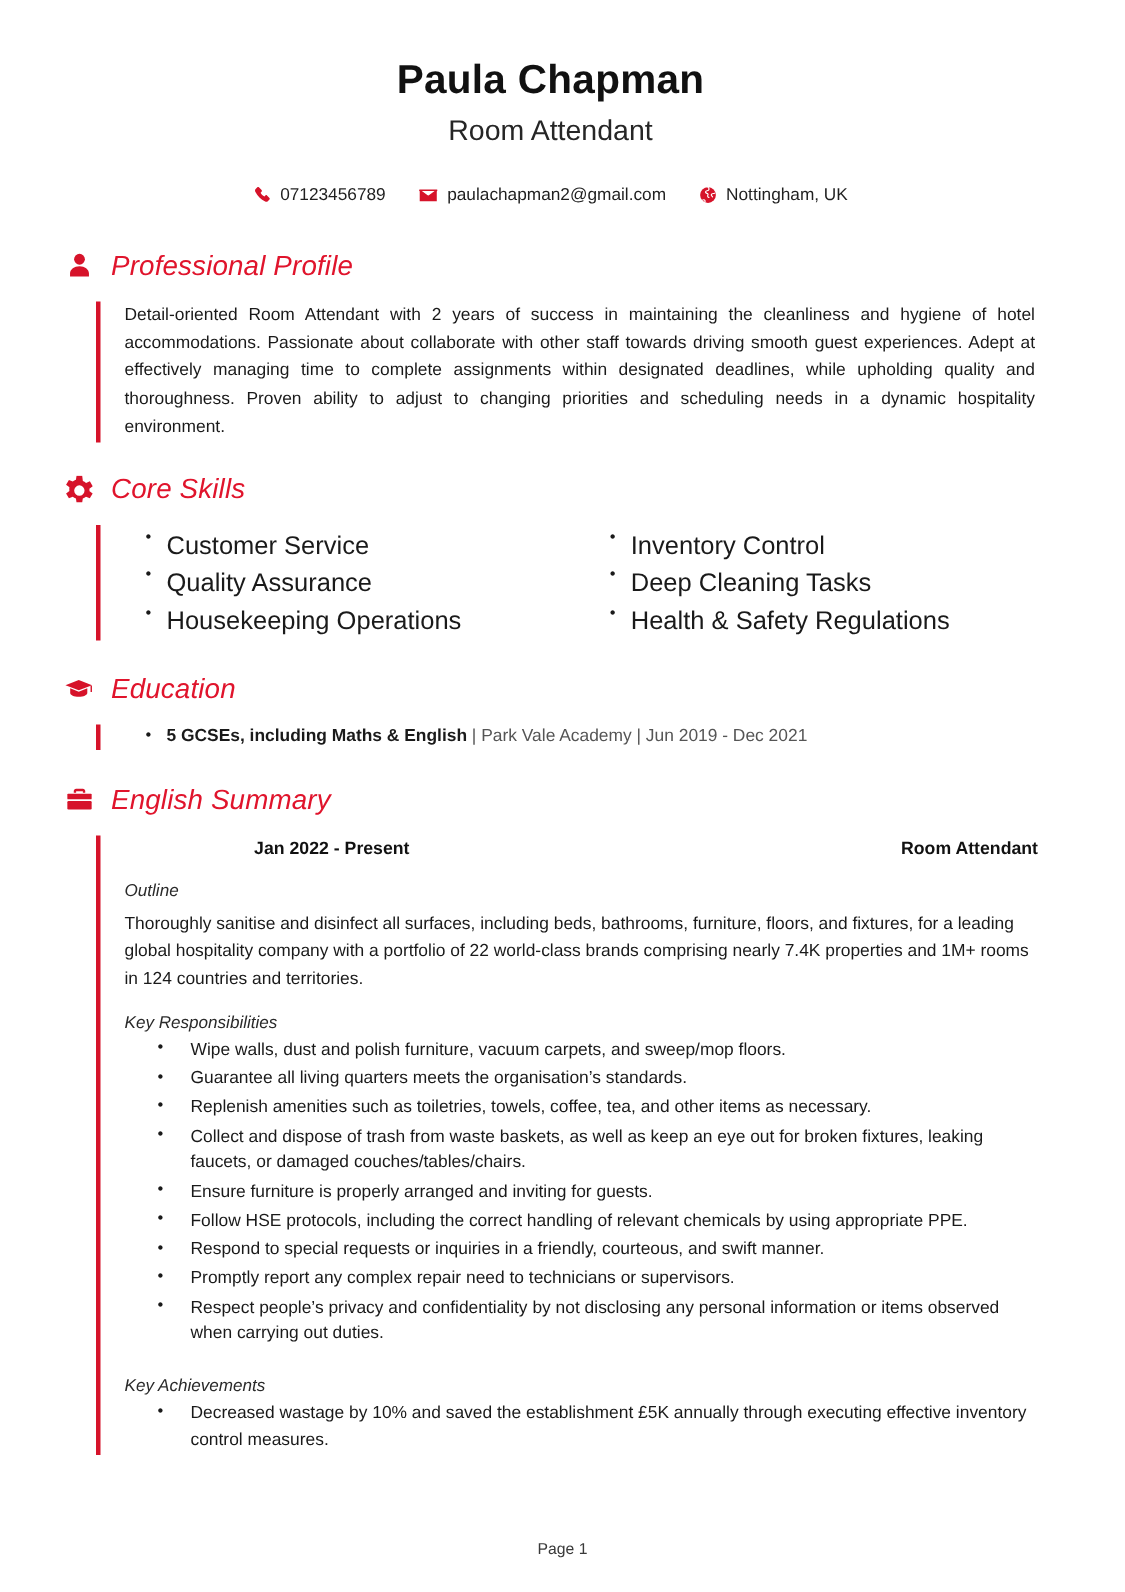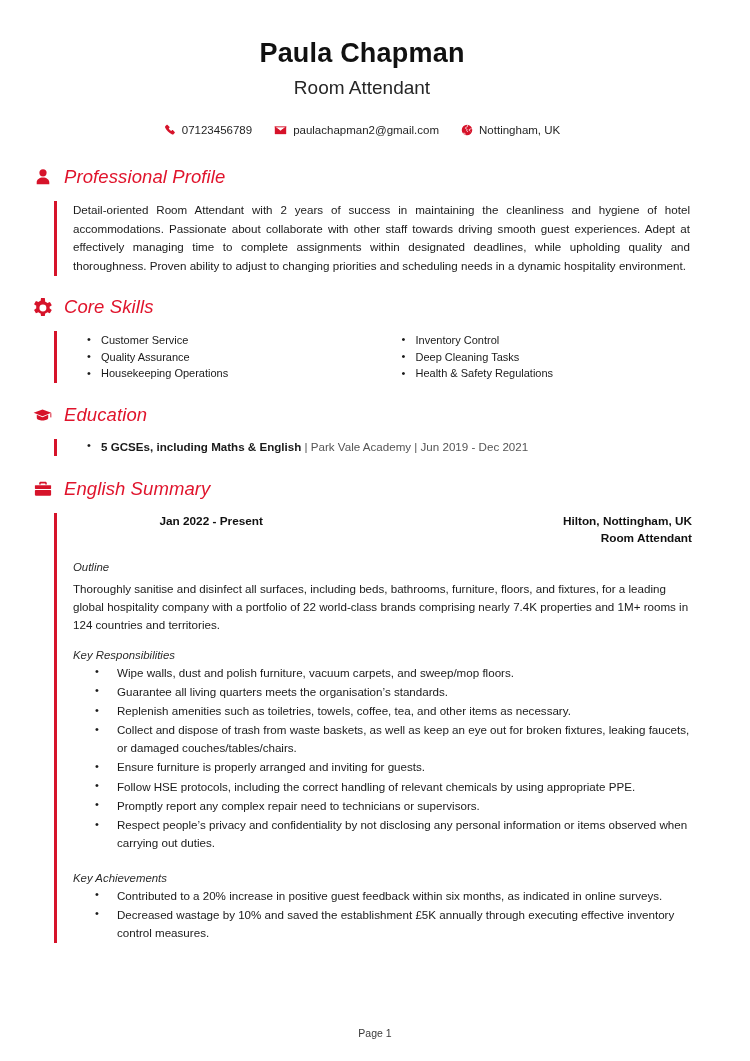--- a/index.html
+++ b/index.html
@@ -15,21 +15,21 @@
   .page {
     position: relative;
     width: 750px;
     height: 1061px;
     background: #ffffff;
     box-sizing: border-box;
     padding: 0;
     overflow: hidden;
   }
   .inner {
-    padding: 38px 58px 0 32px;
+    padding: 38px 58px 0 42px;
   }
 
   
   .hdr-name {
     text-align: center;
     font-size: 27px;
     font-weight: bold;
     letter-spacing: 0.2px;
     color: #111111;
     line-height: 1.15;
@@ -114,21 +114,21 @@
   
   .skills-grid {
     display: grid;
     grid-template-columns: 1fr 1fr;
     column-gap: 24px;
     padding-left: 30px;
     padding-top: 2px;
   }
   .skill-col { list-style: none; margin: 0; padding: 0; }
   .skill-col li {
-    font-size: 11px;
+    font-size: 17px;
     line-height: 1.42;
     color: #1a1a1a;
     position: relative;
     padding-left: 14px;
     margin-bottom: 1px;
   }
   .skill-col li:before {
     content: "\2022";
     position: absolute;
     left: 0;
@@ -357,43 +357,42 @@
       </div>
 
       <div class="bar-block">
         <div class="bar"></div>
         <div class="bar-body">
 
           <div>
             <div class="job-top">
               <div class="job-dates">Jan 2022 - Present</div>
               <div class="job-right">
-                <div class="job-company">Hilton, Nottingham, UK</div>
                 <div class="job-title">Room Attendant</div>
               </div>
             </div>
 
             <div class="sub-label">Outline</div>
             <p class="job-outline">Thoroughly sanitise and disinfect all surfaces, including beds, bathrooms, furniture, floors, and fixtures, for a leading global hospitality company with a portfolio of 22 world-class brands comprising nearly 7.4K properties and 1M+ rooms in 124 countries and territories.</p>
 
             <div class="sub-label" style="margin-bottom:3px;">Key Responsibilities</div>
             <ul class="duty-list">
               <li>Wipe walls, dust and polish furniture, vacuum carpets, and sweep/mop floors.</li>
               <li>Guarantee all living quarters meets the organisation’s standards.</li>
               <li>Replenish amenities such as toiletries, towels, coffee, tea, and other items as necessary.</li>
               <li>Collect and dispose of trash from waste baskets, as well as keep an eye out for broken fixtures, leaking faucets, or damaged couches/tables/chairs.</li>
               <li>Ensure furniture is properly arranged and inviting for guests.</li>
               <li>Follow HSE protocols, including the correct handling of relevant chemicals by using appropriate PPE.</li>
+              <li>Respond to special requests or inquiries in a friendly, courteous, and swift manner.</li>
               <li>Promptly report any complex repair need to technicians or supervisors.</li>
               <li>Respect people’s privacy and confidentiality by not disclosing any personal information or items observed when carrying out duties.</li>
             </ul>
 
             <div class="sub-label" style="margin-top:20px;margin-bottom:3px;">Key Achievements</div>
             <ul class="duty-list">
-              <li>Contributed to a 20% increase in positive guest feedback within six months, as indicated in online surveys.</li>
               <li>Decreased wastage by 10% and saved the establishment £5K annually through executing effective inventory control measures.</li>
             </ul>
           </div>
 
         </div>
       </div>
     </div>
 
   </div>
 

